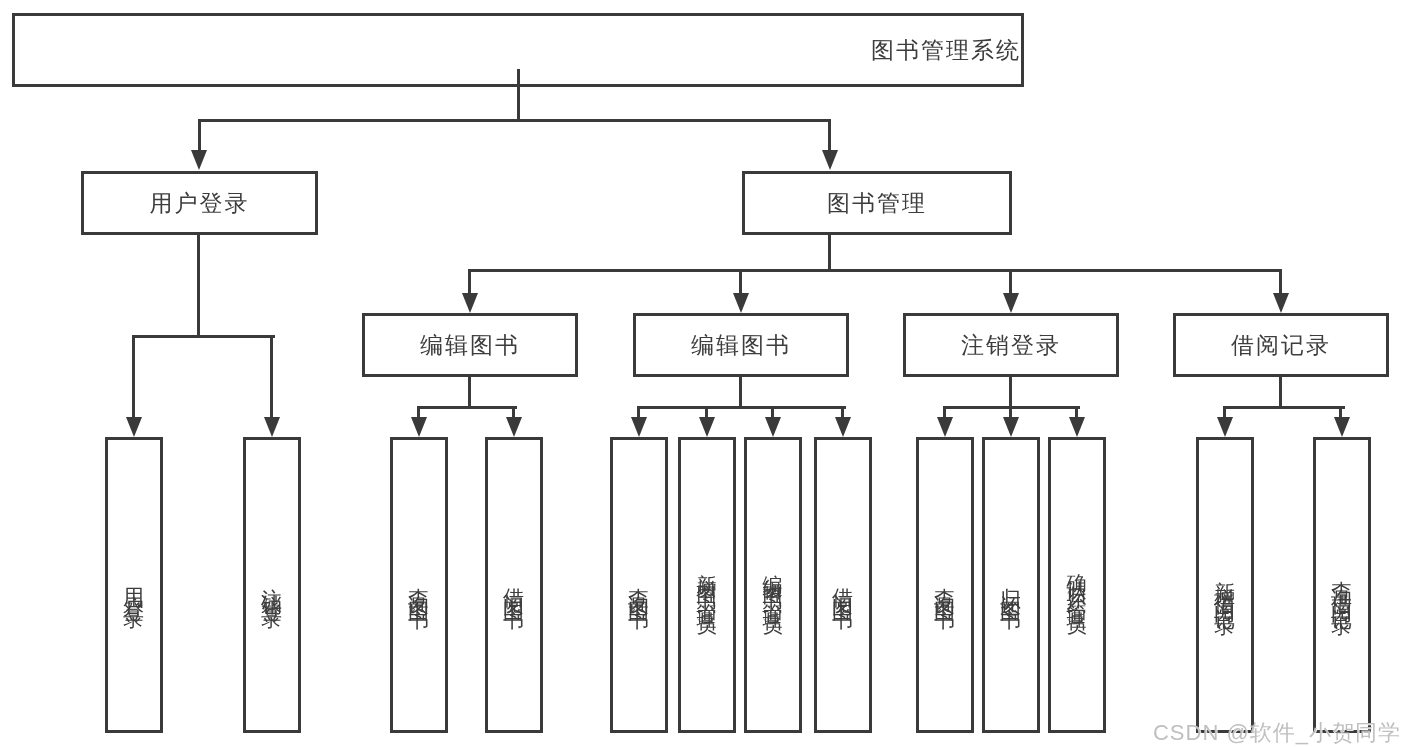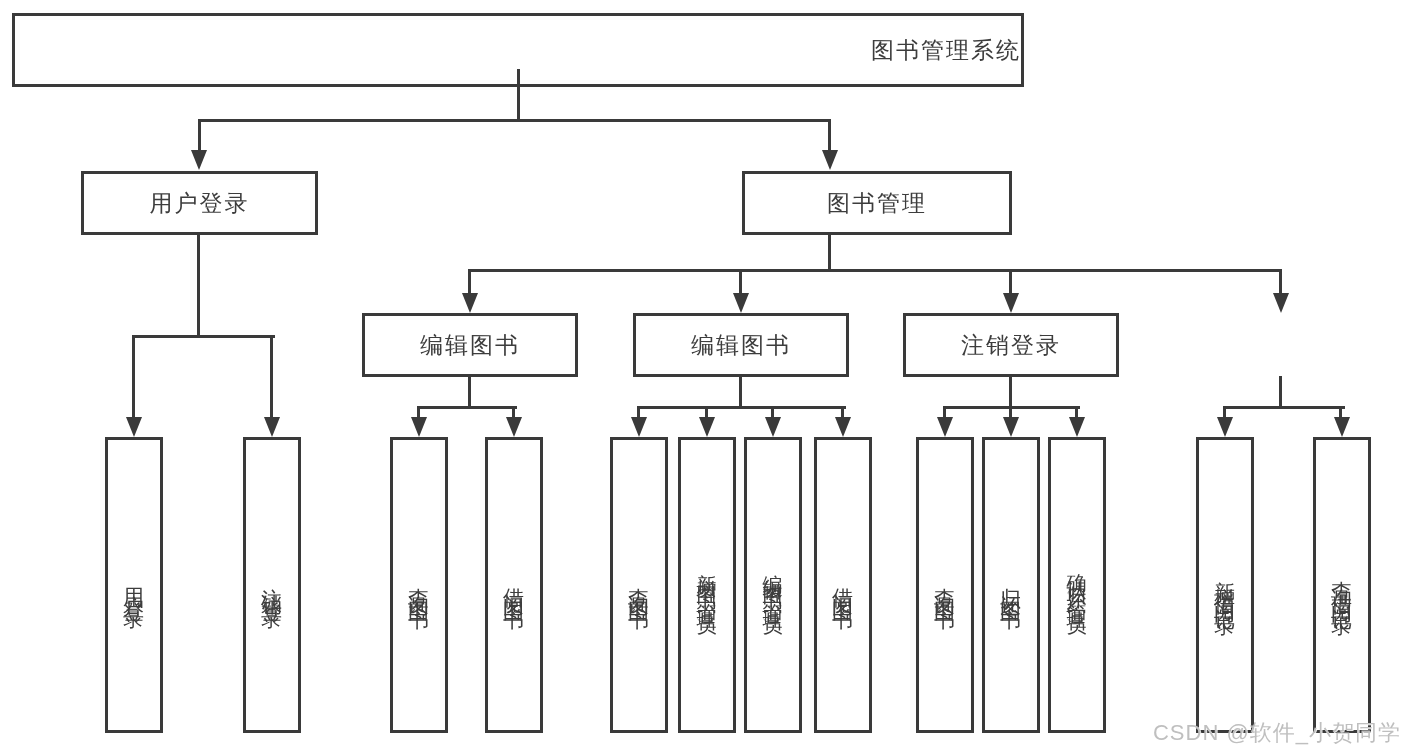--- a/index.html
+++ b/index.html
@@ -85,20 +85,23 @@
 
   <div class="node" style="left:362px;top:313px;width:216px;height:64px;">
     <span>编辑图书</span>
   </div>
   <div class="node" style="left:633px;top:313px;width:216px;height:64px;">
     <span>编辑图书</span>
   </div>
   <div class="node" style="left:903px;top:313px;width:216px;height:64px;">
     <span>注销登录</span>
   </div>
+  <div class="node" style="left:1173px;top:313px;width:216px;height:64px;">
+    <span>借阅记录</span>
+  </div>
 
   <div class="vline" style="left:468px;top:376px;height:33px;"></div>
   <div class="hline" style="left:417px;top:406px;width:100px;"></div>
   <div class="vline" style="left:417px;top:406px;height:14px;"></div>
   <div class="vline" style="left:512px;top:406px;height:14px;"></div>
   <div class="arrow" style="left:411px;top:417px;"></div>
   <div class="arrow" style="left:506px;top:417px;"></div>
 
   <div class="vline" style="left:739px;top:376px;height:33px;"></div>
   <div class="hline" style="left:637px;top:406px;width:209px;"></div>

